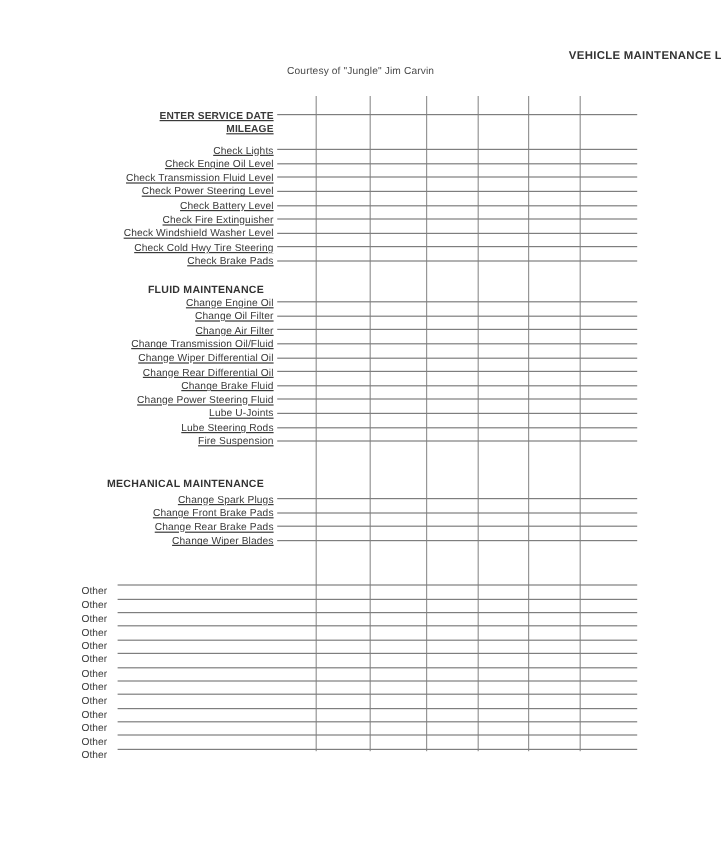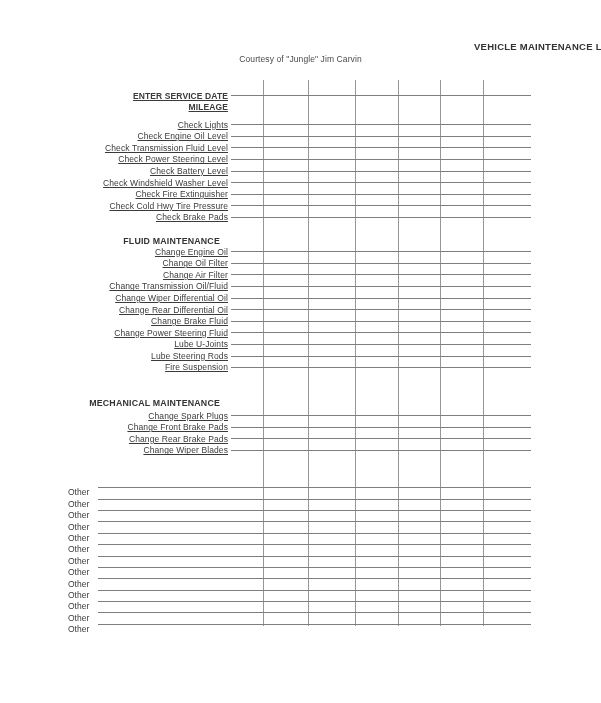--- a/index.html
+++ b/index.html
@@ -80,29 +80,29 @@
       </div>
     <div class="row">
         <span class="lbl">Check Power Steering Level</span>
         <span class="ln"></span>
       </div>
     <div class="row">
         <span class="lbl">Check Battery Level</span>
         <span class="ln"></span>
       </div>
     <div class="row">
+        <span class="lbl">Check Fire Extinguisher</span>
+        <span class="ln"></span>
+      </div>
+    <div class="row">
         <span class="lbl">Check Windshield Washer Level</span>
         <span class="ln"></span>
       </div>
     <div class="row">
-        <span class="lbl">Check Fire Extinguisher</span>
-        <span class="ln"></span>
-      </div>
-    <div class="row">
-        <span class="lbl">Check Cold Hwy Tire Pressure</span>
+        <span class="lbl">Check Cold Hwy Tire Steering</span>
         <span class="ln"></span>
       </div>
     <div class="row">
         <span class="lbl">Check Brake Pads</span>
         <span class="ln"></span>
       </div>
   </div>
 
   <div class="sec-head" style="top:236px">FLUID MAINTENANCE</div>
   <div class="rows" style="top:246px">

